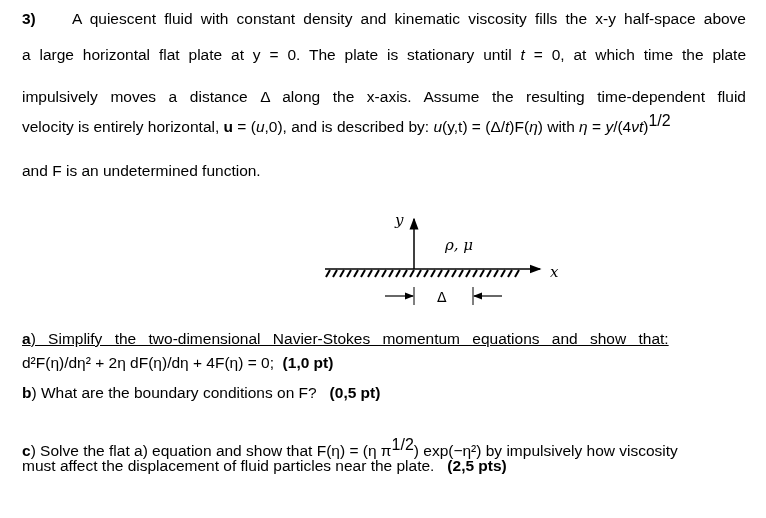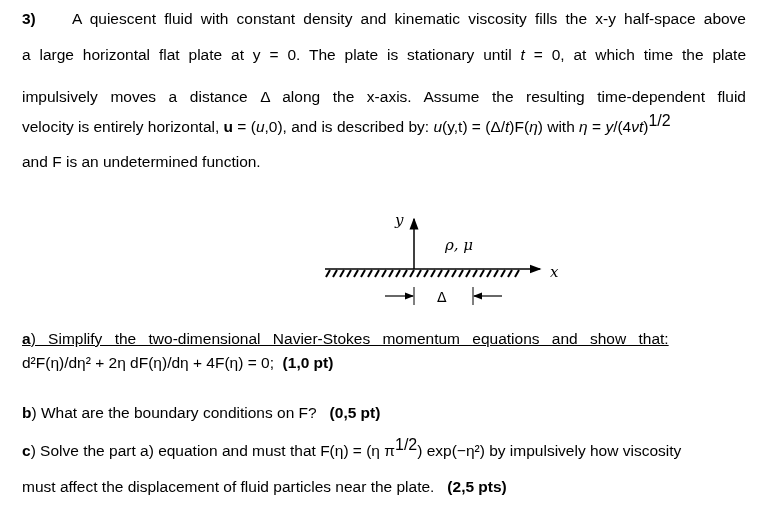--- a/index.html
+++ b/index.html
@@ -26,21 +26,21 @@
 </div>
 
 <div class="line just" style="top:88px;">
   <span>impulsively moves a distance Δ along the x-axis. Assume the resulting time-dependent fluid</span>
 </div>
 
 <div class="line" style="top:118px; word-spacing:0px;">
   <span>velocity is entirely horizontal,</span> <b>u</b><span> = (</span><i>u</i><span>,0), and is described by: </span><i>u</i><span>(y,t) = (Δ/</span><i>t</i><span>)F(</span><i>η</i><span>) with </span><i>η</i><span> = </span><i>y</i><span>/(4</span><i>νt</i><span>)</span><sup>1/2</sup>
 </div>
 
-<div class="line" style="top:153px;">
+<div class="line" style="top:162px;">
   <span>and F is an undetermined function.</span>
 </div>
 
 <svg id="diagram" viewBox="0 0 240 100">
   <defs>
     <marker id="ah" markerWidth="8" markerHeight="8" refX="7" refY="4" orient="auto">
       <path d="M0,1 L8,4 L0,7 Z" fill="#000"></path>
     </marker>
   </defs>
 
@@ -89,22 +89,22 @@
   <text x="117" y="97" font-size="14" style="font-style:normal;font-family:'DejaVu Sans',sans-serif;">Δ</text>
 </svg>
 
 <div class="line" style="top:330px; word-spacing:8px;text-decoration:underline;">
   <b>a</b><span>) Simplify the two-dimensional Navier-Stokes momentum equations and show that:</span>
 </div>
 <div class="line" style="top:354px;">
   <span>d²F(η)/dη² + 2η dF(η)/dη + 4F(η) = 0;</span>&nbsp;&nbsp;<b>(1,0 pt)</b>
 </div>
 
-<div class="line" style="top:404px;">
+<div class="line" style="top:384px;">
   <b>b</b><span>) What are the boundary conditions on F?</span>&nbsp;&nbsp;&nbsp;<b>(0,5 pt)</b>
 </div>
 
 <div class="line" style="top:442px;">
-  <b>c</b><span>) Solve the part a) equation and must that F(η) = (η π</span><sup>1/2</sup><span>) exp(−η²) by impulsively how viscosity</span>
+  <b>c</b><span>) Solve the flat a) equation and show that F(η) = (η π</span><sup>1/2</sup><span>) exp(−η²) by impulsively how viscosity</span>
 </div>
-<div class="line" style="top:478px;">
+<div class="line" style="top:457px;">
   <span>must affect the displacement of fluid particles near the plate.</span>&nbsp;&nbsp;&nbsp;<b>(2,5 pts)</b>
 </div>
 
 </body></html>

